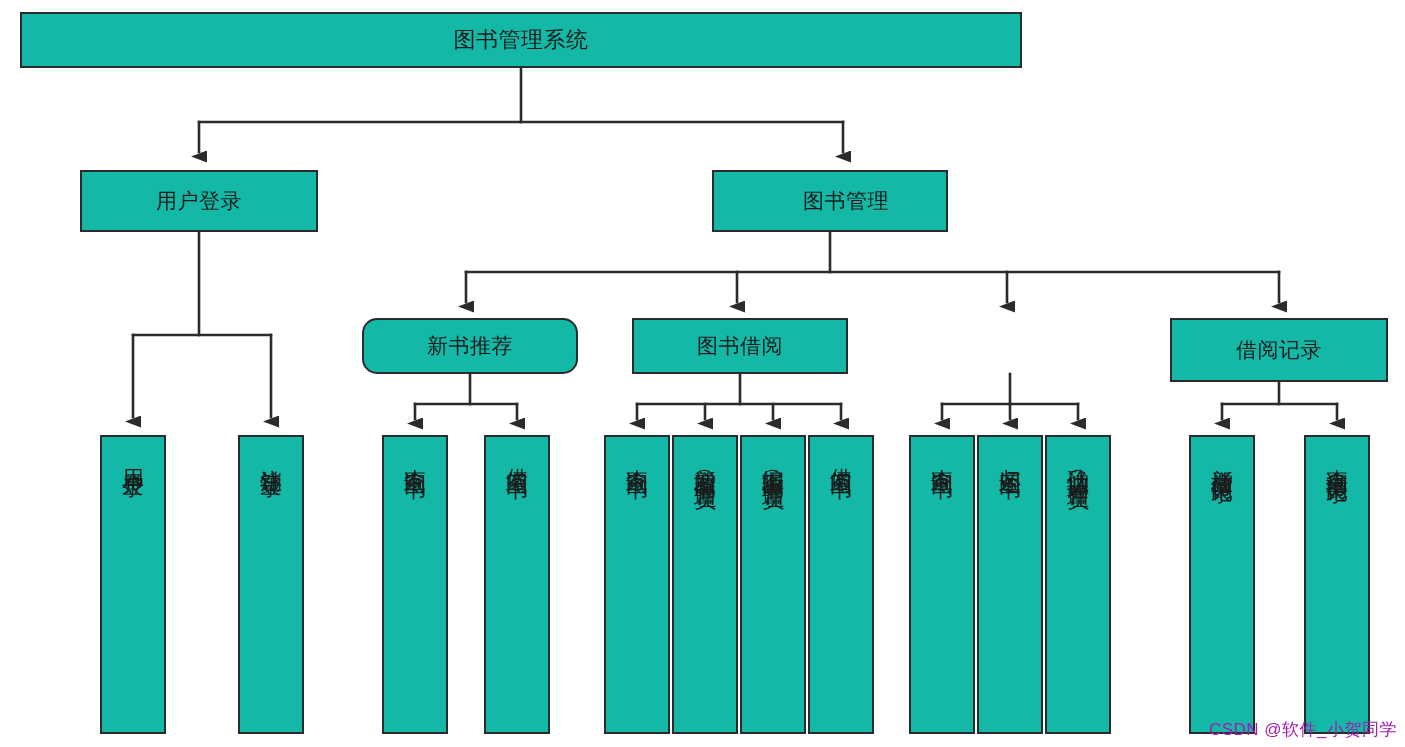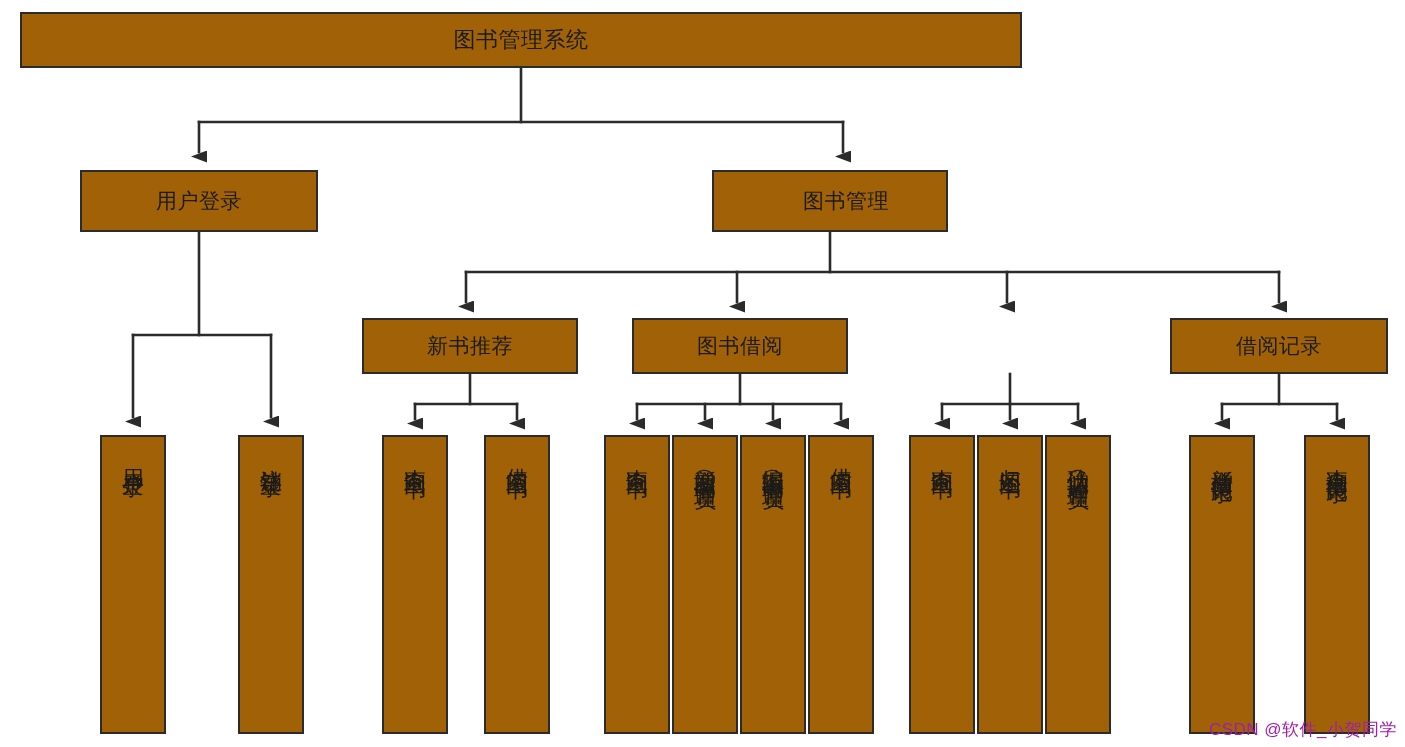--- a/index.html
+++ b/index.html
@@ -21,21 +21,21 @@
   #diagram-svg {
     position: absolute;
     left: 0;
     top: 0;
     width: 1405px;
     height: 747px;
   }
   .node {
     position: absolute;
     box-sizing: border-box;
-    background: #a16207;
+    background: #14b8a6;
     border: 2.2px solid #2b2b2b;
     display: flex;
     align-items: center;
     justify-content: center;
     color: #1b1b1b;
   }
   .node-label {
     display: block;
     text-align: center;
     line-height: 1.18;
@@ -130,27 +130,27 @@
     <span class="node-label">图书管理系统</span>
   </div>
 
   <div class="node horizontal" style="left:80px; top:170px; width:238px; height:62px;">
     <span class="node-label">用户登录</span>
   </div>
   <div class="node horizontal" style="left:712px; top:170px; width:236px; height:62px;padding-left:32px;">
     <span class="node-label">图书管理</span>
   </div>
 
-  <div class="node horizontal" style="left:362px; top:318px; width:216px; height:56px;">
+  <div class="node horizontal" style="left:362px; top:318px; width:216px; height:56px;border-radius:15px;">
     <span class="node-label">新书推荐</span>
   </div>
   <div class="node horizontal" style="left:632px; top:318px; width:216px; height:56px;">
     <span class="node-label">图书借阅</span>
   </div>
-  <div class="node horizontal" style="left:1170px; top:318px; width:218px; height:56px;">
+  <div class="node horizontal" style="left:1170px; top:318px; width:218px; height:64px;">
     <span class="node-label">借阅记录</span>
   </div>
 
   <div class="node vertical" style="left:100px; top:435px; width:66px; height:299px;">
     <span class="node-label">用户登录</span>
   </div>
   <div class="node vertical" style="left:238px; top:435px; width:66px; height:299px;">
     <span class="node-label">注销登录</span>
   </div>
 

